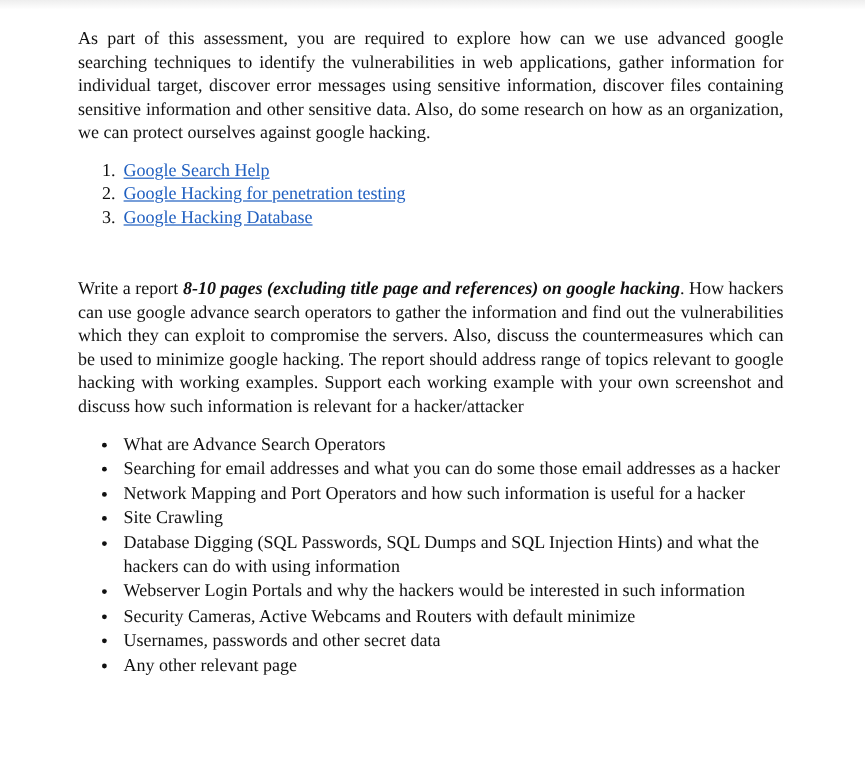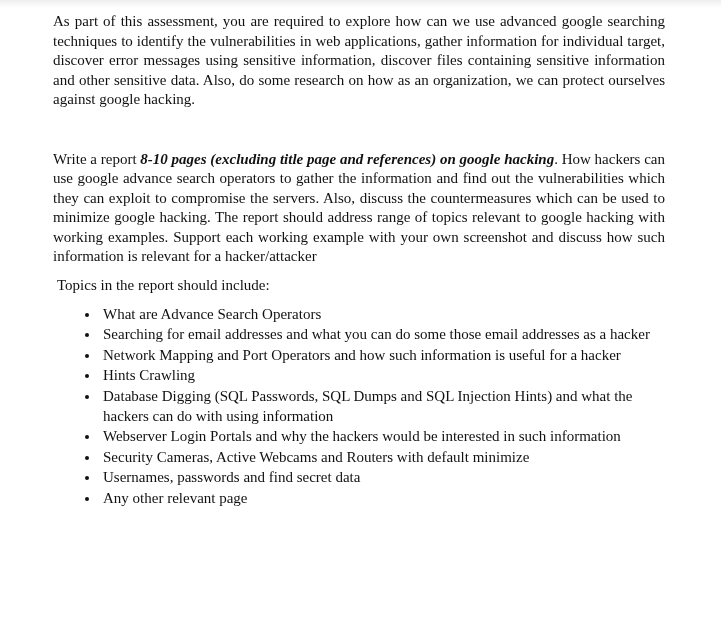--- a/index.html
+++ b/index.html
@@ -9,49 +9,53 @@
     font-family: "Liberation Serif", serif;
     color: #111111;
     font-size: 15px;
     position: relative;
   }
   .topshade {
     position: absolute; left: 0; top: 0; width: 721px; height: 8px;
     background: linear-gradient(#eeeeee, #ffffff);
   }
   .page { position: absolute; left: 53px; top: 12px; width: 612px; }
-  p { margin: 0; line-height: 19.5px; }
+  p { margin: 12px; line-height: 19.5px; }
   .justify { text-align: justify; }
   .p1 { }
   .p2 { margin-top: 9px; }
   ol.links { margin: 8px 0 0 0; padding-left: 47px; }
   ol.links li { line-height: 19.5px; padding-left: 3px; }
   ol.links a { color: #1f5fc0; text-decoration: underline; }
   .p3 { margin-top: 40px; }
   .p4 { margin-top: 9px; padding-left: 4px; }
   ul.topics { margin: 9px 0 0 0; padding-left: 47px; list-style: disc; }
   ul.topics li { line-height: 20.4px; padding-left: 3px; }
   b { font-weight: bold; font-style: italic; }
 </style>
 </head>
 <body>
 
 <div class="topshade"></div>
 
 <div class="page">
   <p class="p1 justify">As part of this assessment, you are required to explore how can we use advanced google searching techniques to identify the vulnerabilities in web applications, gather information for individual target, discover error messages using sensitive information, discover files containing sensitive information and other sensitive data. Also, do some research on how as an organization, we can protect ourselves against google hacking.</p>
 
+  <ol class="links">
+    <li><a href="#" style="color: rgb(31, 95, 192);">Google Search Help</a></li>
+    <li><a href="#" style="color: rgb(31, 95, 192);">Google Hacking for penetration testing</a></li>
+    <li><a href="#" style="color: rgb(31, 95, 192);">Google Hacking Database</a></li>
+  </ol>
 
   <p class="p3 justify"><span>Write a report </span><b>8-10 pages (excluding title page and references) on google hacking</b><span>. How hackers can use google advance search operators to gather the information and find out the vulnerabilities which they can exploit to compromise the servers.  Also, discuss the countermeasures which can be used to minimize google hacking. The report should address range of topics relevant to google hacking with working examples. Support each working example with your own screenshot and discuss how such information is relevant for a hacker/attacker</span></p>
 
-  <p class="p4">Topics in the report should include:</p>
   <ul class="topics">
     <li>What are Advance Search Operators</li>
     <li>Searching for email addresses and what you can do some those email addresses as a hacker</li>
     <li>Network Mapping and Port Operators and how such information is useful for a hacker</li>
-    <li>Hints Crawling</li>
+    <li>Site Crawling</li>
     <li>Database Digging (SQL Passwords, SQL Dumps and SQL Injection Hints) and what the hackers can do with using information</li>
     <li>Webserver Login Portals and why the hackers would be interested in such information</li>
     <li>Security Cameras, Active Webcams and Routers with default minimize</li>
-    <li>Usernames, passwords and find secret data</li>
+    <li>Usernames, passwords and other secret data</li>
     <li>Any other relevant page</li>
   </ul>
 </div>
 
 </body></html>

